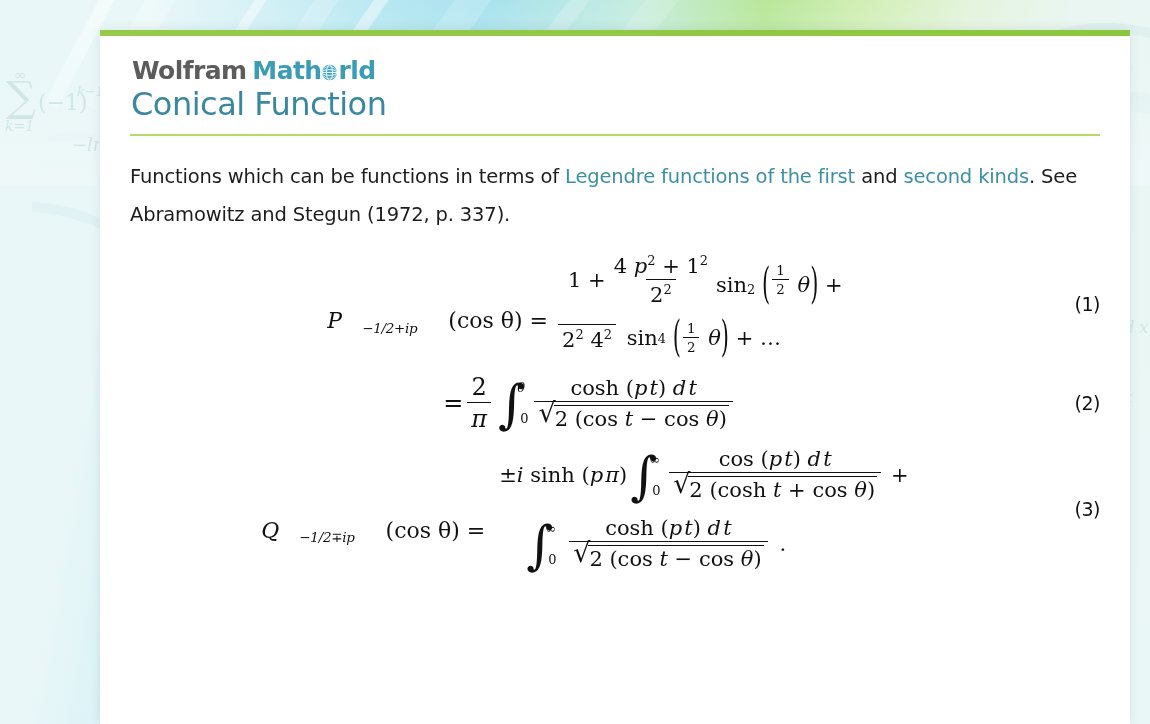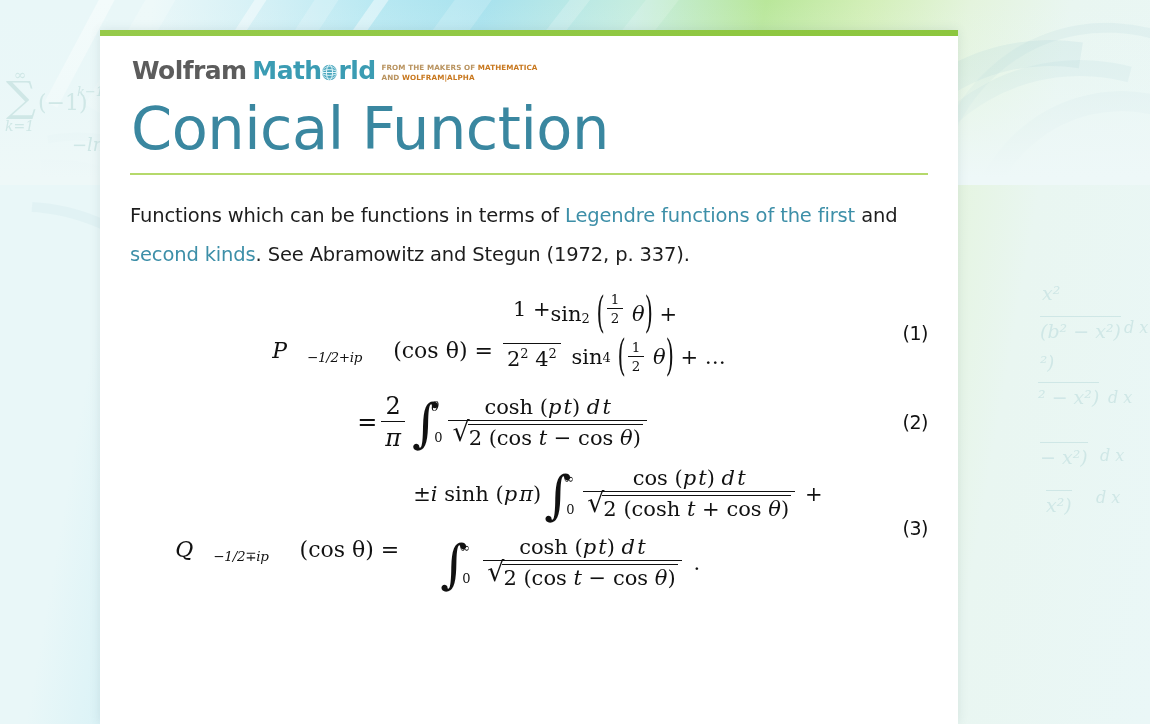--- a/index.html
+++ b/index.html
@@ -63,21 +63,21 @@
     white-space: nowrap;
     user-select: none;
     font-style: italic;
   }
 
   
   #card {
     position: absolute;
     left: 100px;
     top: 30px;
-    width: 858px;
+    width: 1030px;
     height: 694px;
     background: #ffffff;
     box-shadow: 0 0 10px rgba(60,90,95,0.12);
   }
   #card-top-rule {
     height: 6px;
     background: #8dc63f;
     background: linear-gradient(to right, #96ca4a, #8cc63e);
   }
   #card-inner {
@@ -128,26 +128,26 @@
     letter-spacing: .1px;
     padding-top: 5px;
     text-transform: uppercase;
   }
   #logo-tagline .lt { color: #b9935f; font-weight: 600; }
   #logo-tagline .st { color: #c8781f; font-weight: 800; }
 
   
   #page-title {
     font-family: "DejaVu Sans", sans-serif;
-    font-size: 59px;
+    font-size: 32px;
     font-weight: 400;
     color: #3a87a0;
     letter-spacing: -0.5px;
     line-height: 1.12;
-    margin-top: 12px;
+    margin-top: 4px;
     padding-left: 1px;
   }
   #title-rule {
     margin-top: 11px;
     height: 2px;
     background: #b5d96b;
   }
 
   
   #intro {
@@ -339,44 +339,44 @@
         <span>Math</span>
           <span class="globe-o"><svg viewBox="0 0 20 20" width="17" height="17" aria-hidden="true">
               <circle cx="10" cy="10" r="9" fill="#4aa6bd"></circle>
               <ellipse cx="10" cy="10" rx="9" ry="3.4" fill="none" stroke="#eafafc" stroke-width="1.1"></ellipse>
               <ellipse cx="10" cy="10" rx="3.6" ry="9" fill="none" stroke="#eafafc" stroke-width="1.1"></ellipse>
               <line x1="1" y1="10" x2="19" y2="10" stroke="#eafafc" stroke-width="1.1"></line>
               <ellipse cx="10" cy="10" rx="9" ry="7" fill="none" stroke="#eafafc" stroke-width="0.8"></ellipse>
             </svg></span>
           <span>rld</span>
       </span>
-      <span id="logo-tagline">
-        <span class="lt">FROM THE MAKERS OF </span><span class="st">MATHEMATICA</span><br>
-        <span class="lt">AND </span><span class="st">WOLFRAM|ALPHA</span>
-      </span>
     </div>
 
     <h1 id="page-title">Conical Function</h1>
     <div id="title-rule"></div>
 
     <p id="intro"><span>Functions which can be functions in terms of </span><a href="#" class="lnk">Legendre functions of the first</a><span> and </span><a href="#" class="lnk">second kinds</a><span>. See Abramowitz and Stegun (1972, p. 337).</span></p>
 
     <div id="equations">
 
       <div class="eq-row" style="margin-top:14px;">
         <div style="display:flex;align-items:center;justify-content:center;width:100%;padding-right:60px;">
           <span class="lhs" style="align-self:center;position:relative;top:18px;">
             <span class="it">P</span><span class="sub">−1/2+ip</span>
             <span class="up">(cos θ) =</span>
           </span>
 
           <span class="stack2 rhs" style="margin-left:6px;">
 
             <span class="ln" style="padding-left:14px;">
               <span class="rm">1&nbsp;+</span>
+              <span class="frac">
+                <span class="num">4&nbsp;<span class="it">p</span><sup class="p">2</sup>&nbsp;+&nbsp;1<sup class="p">2</sup></span>
+                <span class="den">2<sup class="p">2</sup></span>
+              </span>
               <span class="rm" style="display:inline-flex;align-items:flex-end;">
                 sin<sup class="p">2</sup>&nbsp;<span class="bigparen">(</span>
                 <span class="frac" style="font-size:.64em;margin:0 2px;">
                     <span class="num">1</span>
                     <span class="den">2</span>
                   </span>
                 &nbsp;<span class="it">θ</span><span class="bigparen">)</span>&nbsp;+
               </span>
             </span>
 

